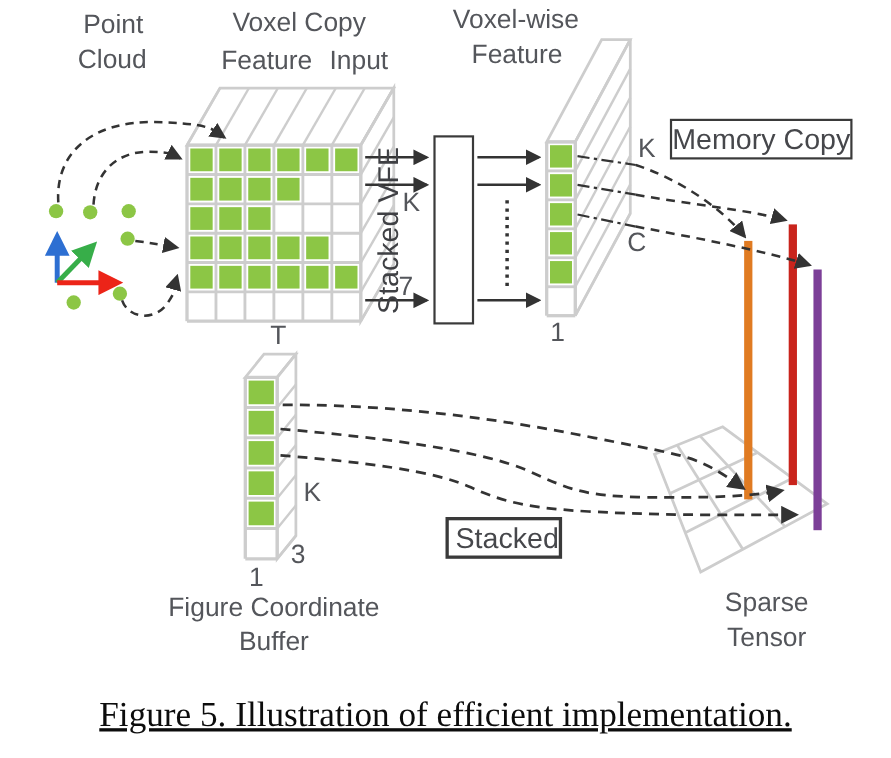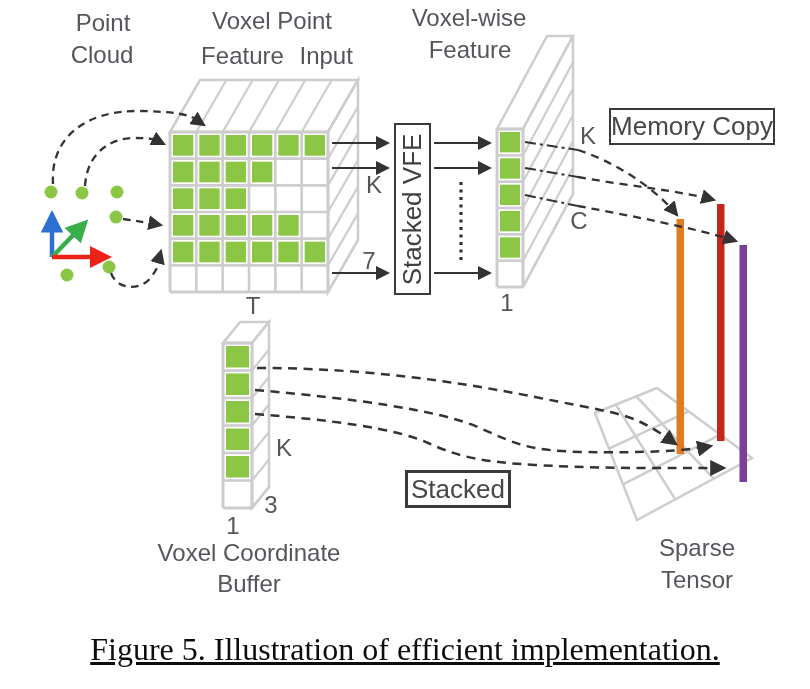--- a/index.html
+++ b/index.html
@@ -3,21 +3,21 @@
 <meta charset="utf-8">
 <style>
   html,body{margin:0;padding:0;background:#ffffff;}
   #page{position:relative;width:806px;height:689px;background:#ffffff;overflow:hidden;
         font-family:"Liberation Sans",sans-serif;}
   #diagram-svg{position:absolute;left:0;top:0;}
   .lbl{position:absolute;transform:translateX(-50%);white-space:nowrap;
        font-size:24px;color:#54565B;line-height:26px;}
   .wsp{word-spacing:9px;}
   .box{position:absolute;box-sizing:border-box;border:2.5px solid #3a3a3a;background:#fff;
-       display:flex;align-items:center;justify-content:center;color:#54565B;}
+       display:flex;align-items:center;justify-content:flex-end;color:#54565B;}
   #stacked-vfe-box{left:394px;top:123px;width:37px;height:172px;}
   #stacked-vfe-box span{transform:rotate(-90deg);white-space:nowrap;font-size:26px;color:#3f4044;}
   #memory-copy-box{left:609px;top:108px;width:166px;height:37px;font-size:26px;color:#46474b;}
   #indexing-box{left:405px;top:470px;width:106px;height:38px;font-size:26px;color:#46474b;border-width:3px;}
   #caption{position:absolute;left:405px;top:631px;transform:translateX(-50%);white-space:nowrap;
            font-family:"Liberation Serif",serif;font-size:32px;color:#0c0c0c;text-decoration:underline;}
 </style>
 </head>
 <body>
 
@@ -222,37 +222,37 @@
 
     <g fill="none" stroke-width="2.5" stroke-dasharray="9,6.5" stroke="#333333">
       <path d="M 257,368 C 360,368 450,380 540,398 S 632,413 676,444" marker-end="url(#ah-dark)"></path>
       <path d="M 255,390 C 350,398 440,410 480,428 S 530,450 580,452 C 645,453 685,451 711,446" marker-end="url(#ah-dark)"></path>
       <path d="M 255,414 C 330,420 395,428 428,443 S 485,462 535,465 C 610,469 665,468 724,468" marker-end="url(#ah-dark)"></path>
     </g>
   </svg>
 
   <div class="lbl" style="left:103px;top:10px">Point</div>
   <div class="lbl" style="left:102px;top:42px">Cloud</div>
-  <div class="lbl" style="left:272px;top:8px">Voxel Point</div>
+  <div class="lbl" style="left:272px;top:8px">Voxel Copy</div>
   <div class="lbl wsp" style="left:277px;top:43px">Feature Input</div>
   <div class="lbl" style="left:469px;top:5px">Voxel-wise</div>
   <div class="lbl" style="left:470px;top:37px">Feature</div>
 
   <div class="lbl" style="left:374px;top:172px">K</div>
   <div class="lbl" style="left:369px;top:248px">7</div>
   <div class="lbl" style="left:253px;top:293px">T</div>
 
   <div class="lbl" style="left:588px;top:123px">K</div>
   <div class="lbl" style="left:579px;top:208px">C</div>
   <div class="lbl" style="left:507px;top:290px">1</div>
 
   <div class="lbl" style="left:284px;top:435px">K</div>
   <div class="lbl" style="left:271px;top:492px">3</div>
   <div class="lbl" style="left:233px;top:513px">1</div>
-  <div class="lbl" style="left:249px;top:540px">Voxel Coordinate</div>
+  <div class="lbl" style="left:249px;top:540px">Figure Coordinate</div>
   <div class="lbl" style="left:249px;top:571px">Buffer</div>
 
   <div class="lbl" style="left:697px;top:535px">Sparse</div>
   <div class="lbl" style="left:697px;top:567px">Tensor</div>
 
   <div class="box" id="stacked-vfe-box">
     <span>Stacked VFE</span>
   </div>
   <div class="box" id="memory-copy-box">
     <span>Memory Copy</span>

